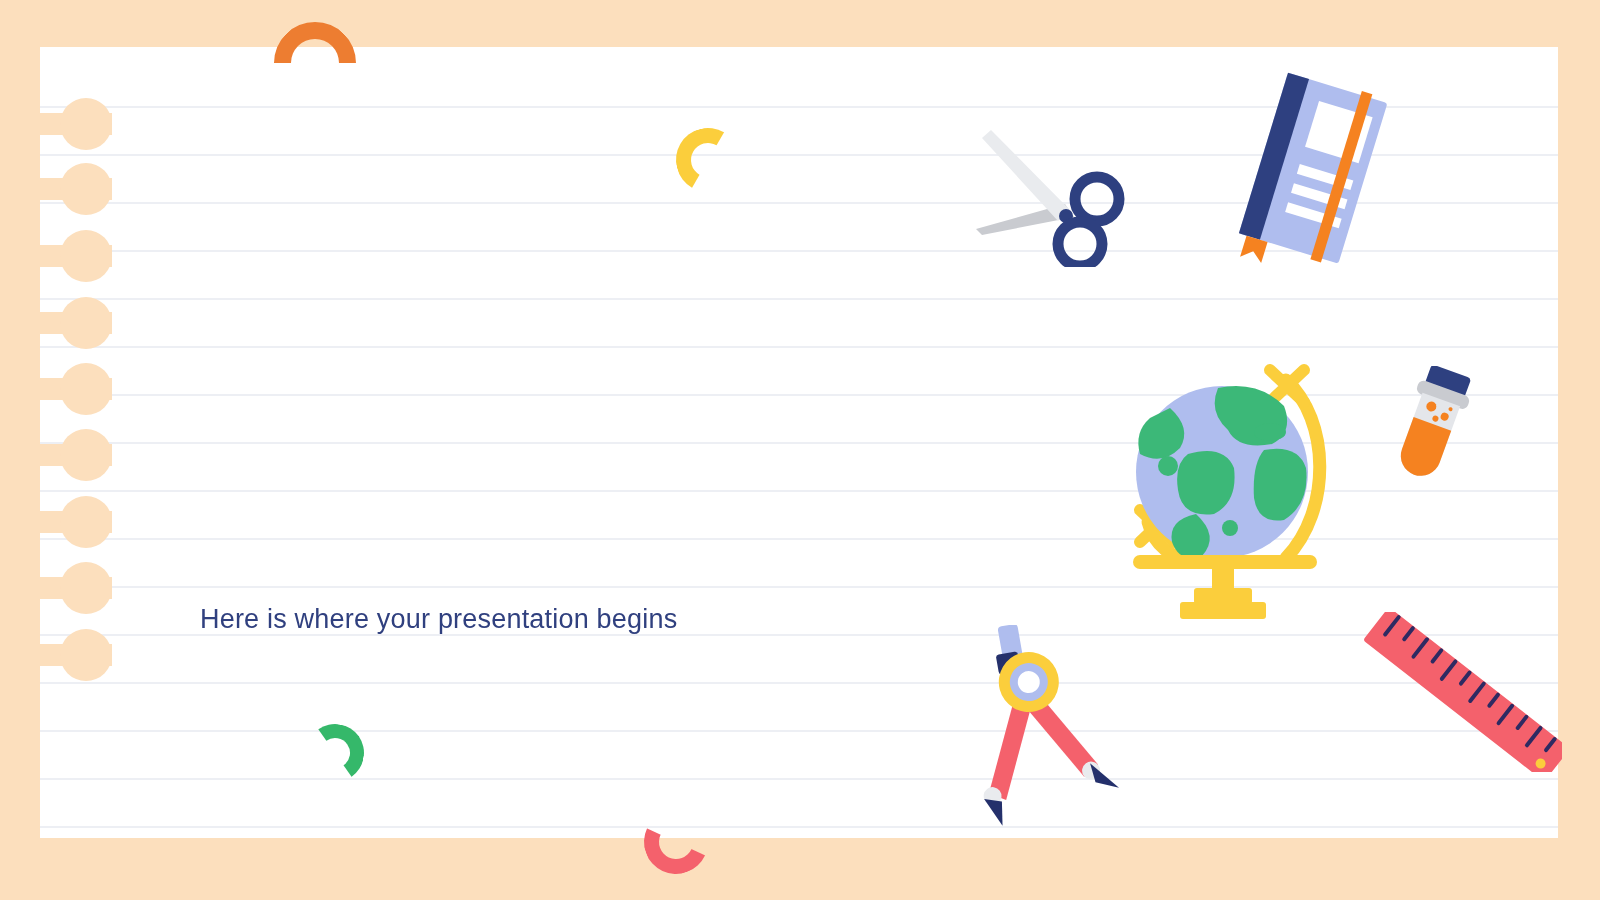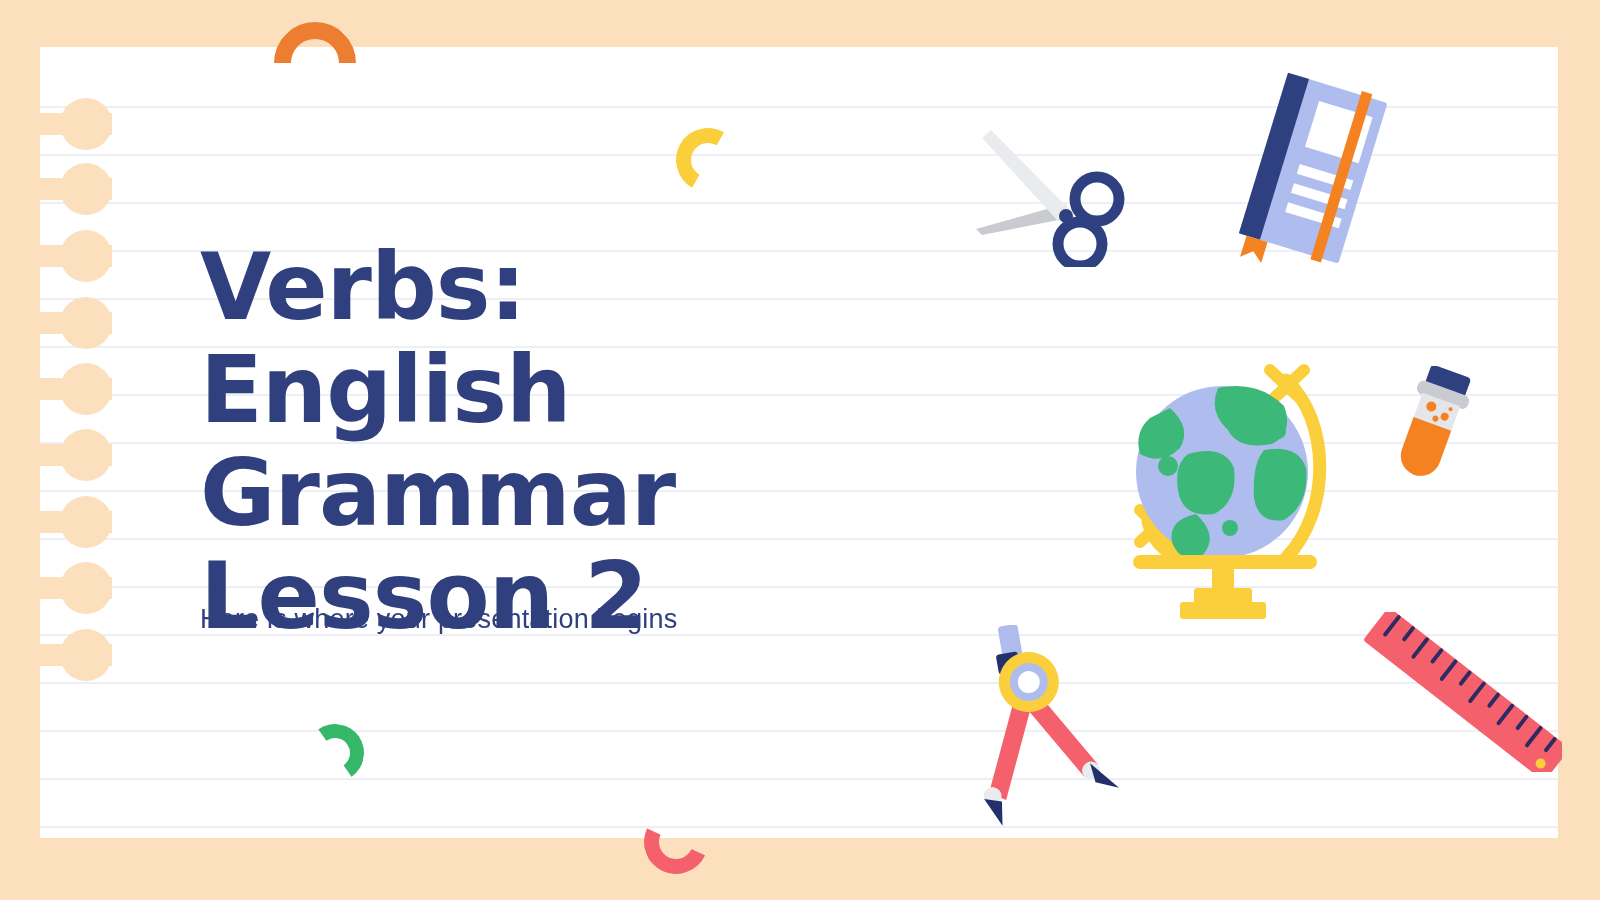--- a/index.html
+++ b/index.html
@@ -158,27 +158,20 @@
   <div class="hole" style="top:444px"></div>
   <div class="hole" style="top:511px"></div>
   <div class="hole" style="top:577px"></div>
   <div class="hole" style="top:644px"></div>
 
   <div class="arc arc-orange"></div>
   <div class="arc arc-yellow"></div>
   <div class="arc arc-green"></div>
   <div class="arc arc-red"></div>
 
-  <div id="title-block">
-    <h1 id="slide-title">
-      <span>Verbs:</span><br>
-      <span>English Grammar</span><br>
-      <span>Lesson 2</span>
-    </h1>
-  </div>
   <p id="slide-subtitle">Here is where your presentation begins</p>
 
   <div class="illus" id="illus-notebook">
     <svg width="200" height="205" viewBox="0 0 200 205">
       <g transform="rotate(17 100 100)">
         <rect x="48" y="12" width="104" height="168" rx="3" fill="#AFBDEE"></rect>
         <rect x="48" y="12" width="22" height="168" fill="#2E4080"></rect>
         <rect x="86" y="30" width="56" height="48" fill="#FFFFFF"></rect>
         <rect x="86" y="96" width="56" height="10" fill="#FFFFFF"></rect>
         <rect x="86" y="116" width="56" height="10" fill="#FFFFFF"></rect>

